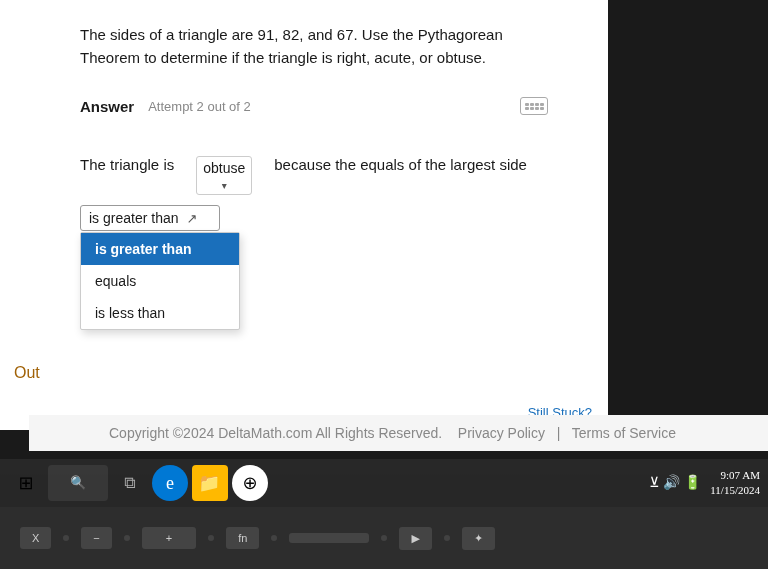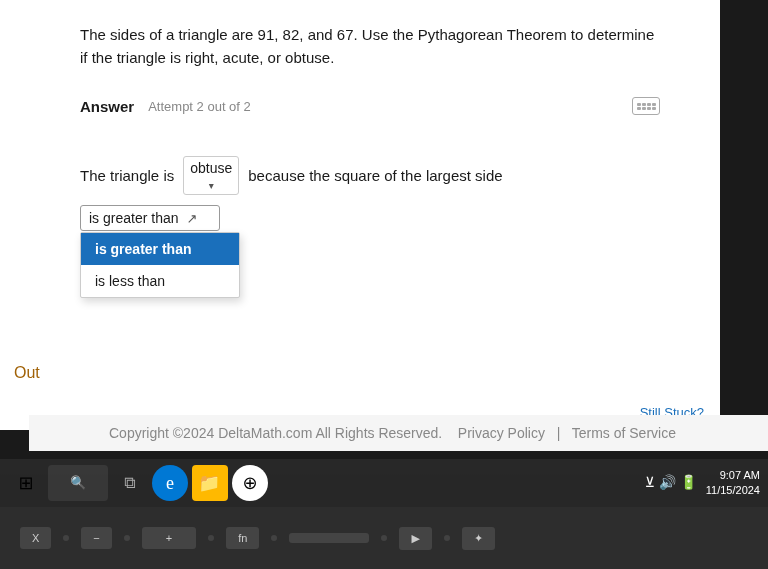--- a/index.html
+++ b/index.html
@@ -9,21 +9,21 @@
       height: 569px;
       background: #1a1a1a;
       font-family: Georgia, 'Times New Roman', serif;
       overflow: hidden;
       position: relative;
     }
 
     
     .main-content {
       background: #ffffff;
-      width: 720px;
+      width: 608px;
       height: 430px;
       position: absolute;
       top: 0;
       left: 0;
       padding: 24px 60px 24px 80px;
     }
 
     
     .left-bar {
       position: absolute;
@@ -86,23 +86,22 @@
     .key-dot {
       width: 4px;
       height: 3px;
       background: #aaa;
       border-radius: 1px;
     }
 
     
     .sentence-row {
       display: flex;
-      align-items: center;
       flex-wrap: wrap;
-      gap: 9px;
+      gap: 22px;
       margin-bottom: 10px;
       font-size: 15px;
       color: #1a1a1a;
       font-family: Arial, sans-serif;
       margin-top: 41px;
     }
 
     .dropdown-select {
       border: 1px solid #ccc;
       border-radius: 3px;
@@ -285,21 +284,21 @@
       right: 8px;
       bottom: 72px;
       display: flex;
       align-items: center;
       gap: 8px;
     }
 
     .tray-time {
       color: white;
       font-size: 11px;
-      font-family: Liberation Sans, sans-serif;
+      font-family: Liberation Serif, serif;
       text-align: right;
       line-height: 1.3;
     }
 
     .tray-icons {
       display: flex;
       align-items: center;
       gap: 4px;
     }
 
@@ -370,32 +369,33 @@
         </div>
       </div>
     </div>
 
     <div class="sentence-row">
       <span>The triangle is</span>
       <div class="dropdown-select">
         <span>obtuse</span>
         <span class="chevron">▾</span>
       </div>
-      <span>because the square of the largest side</span>
+      <span>because the equals of the largest side</span>
     </div>
 
     <div class="second-row">
       <div style="position:relative; display:inline-block;">
         <div class="dropdown-box">
           <span>is greater than</span>
           <span class="cursor-icon">↗</span>
         </div>
         
         <div class="dropdown-menu">
           <div class="dropdown-menu-item selected">is greater than</div>
+          <div class="dropdown-menu-item">equals</div>
           <div class="dropdown-menu-item">is less than</div>
         </div>
       </div>
     </div>
 
   </div>
 
   <div class="still-stuck">Still Stuck?</div>
 
 </div>

